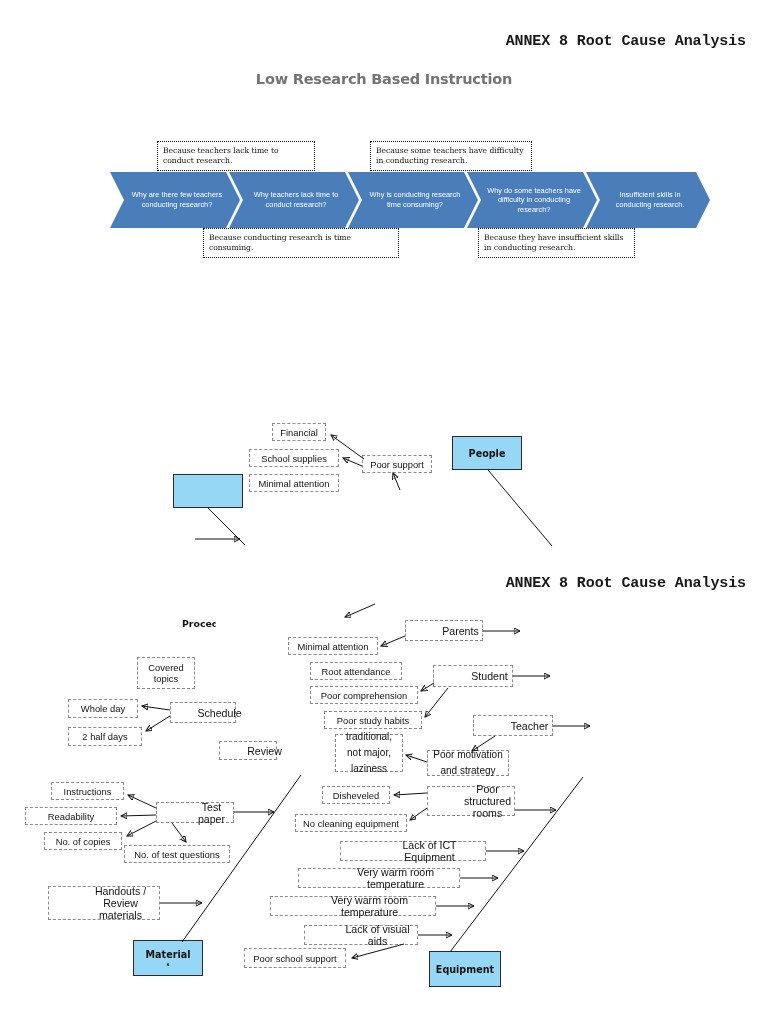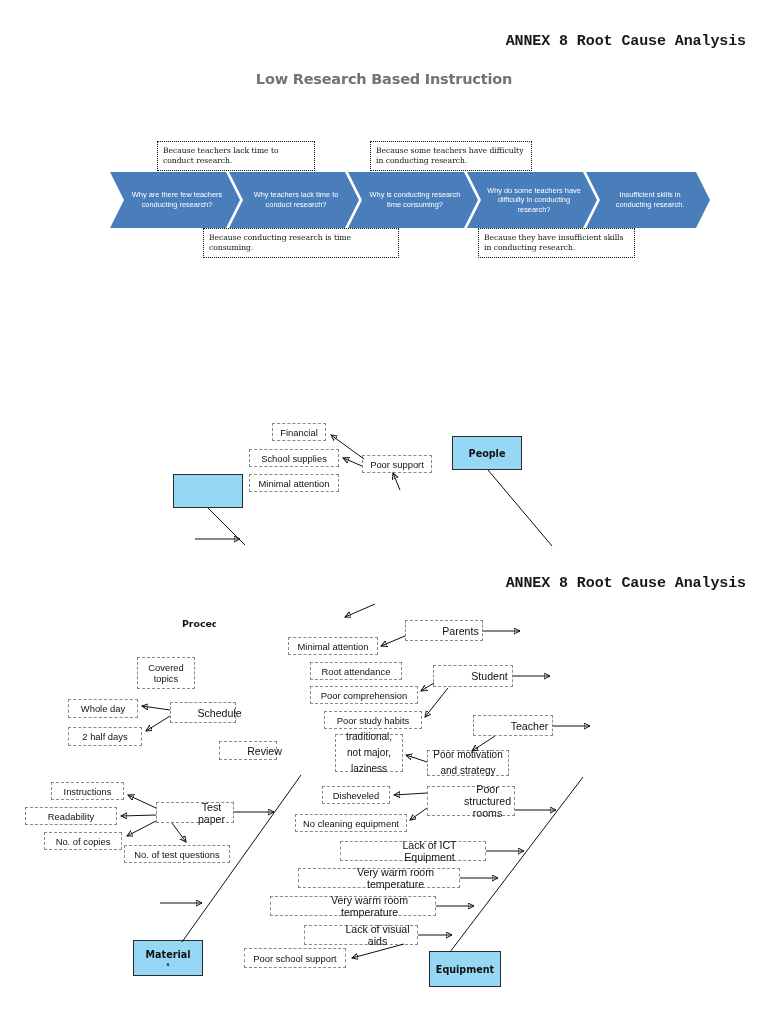--- a/index.html
+++ b/index.html
@@ -178,20 +178,21 @@
 
   <div class="fb mid" style="left:137px;top:657px;width:58px;height:32px;">Covered topics</div>
   <div class="fb mid" style="left:68px;top:699px;width:70px;height:19px;">Whole day</div>
   <div class="fb mid" style="left:68px;top:727px;width:74px;height:19px;">2 half days</div>
   <div class="fb big" style="left:219px;top:741px;width:58px;height:19px;">Review</div>
 
   <div class="fb mid" style="left:51px;top:782px;width:73px;height:18px;">Instructions</div>
   <div class="fb mid" style="left:25px;top:807px;width:92px;height:18px;">Readability</div>
   <div class="fb mid" style="left:44px;top:832px;width:78px;height:18px;">No. of copies</div>
   <div class="fb mid" style="left:124px;top:845px;width:106px;height:18px;">No. of test questions</div>
+  <div class="fb big" style="left:48px;top:886px;width:112px;height:34px;">Handouts / Review materials</div>
 
   <div class="fb mid" style="left:322px;top:786px;width:68px;height:18px;">Disheveled</div>
   <div class="fb mid" style="left:295px;top:814px;width:112px;height:18px;">No cleaning equipment</div>
   <div class="fb big" style="left:340px;top:841px;width:146px;height:20px;">Lack of ICT Equipment</div>
   <div class="fb big" style="left:298px;top:868px;width:162px;height:20px;">Very warm room temperature</div>
   <div class="fb big" style="left:270px;top:896px;width:166px;height:20px;">Very warm room temperature</div>
   <div class="fb big" style="left:304px;top:925px;width:114px;height:20px;">Lack of visual aids</div>
   <div class="fb mid" style="left:244px;top:948px;width:102px;height:20px;">Poor school support</div>
 
   <div class="cat" style="left:133px;top:940px;width:70px;height:36px;">

